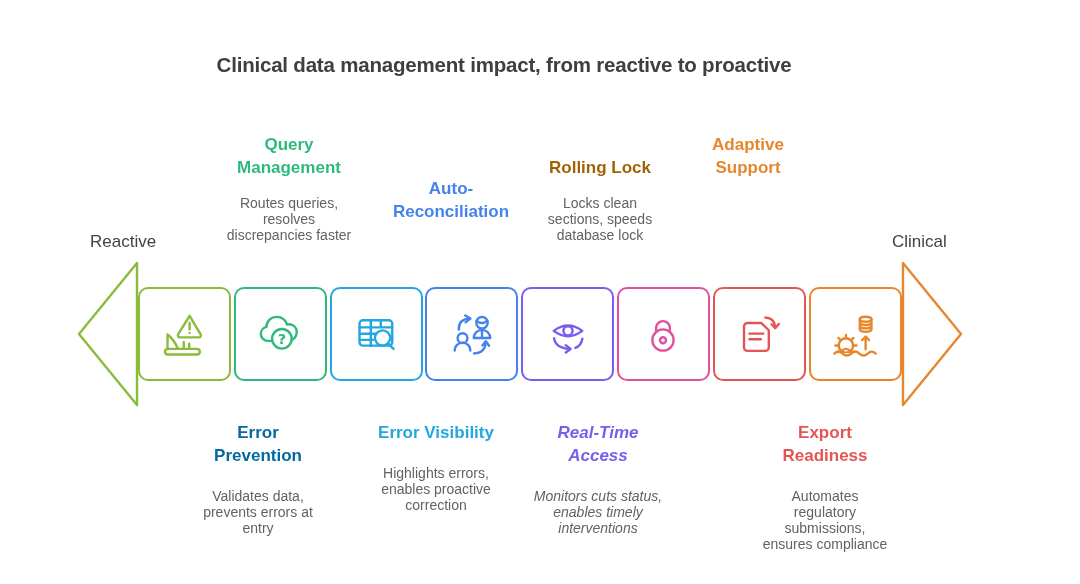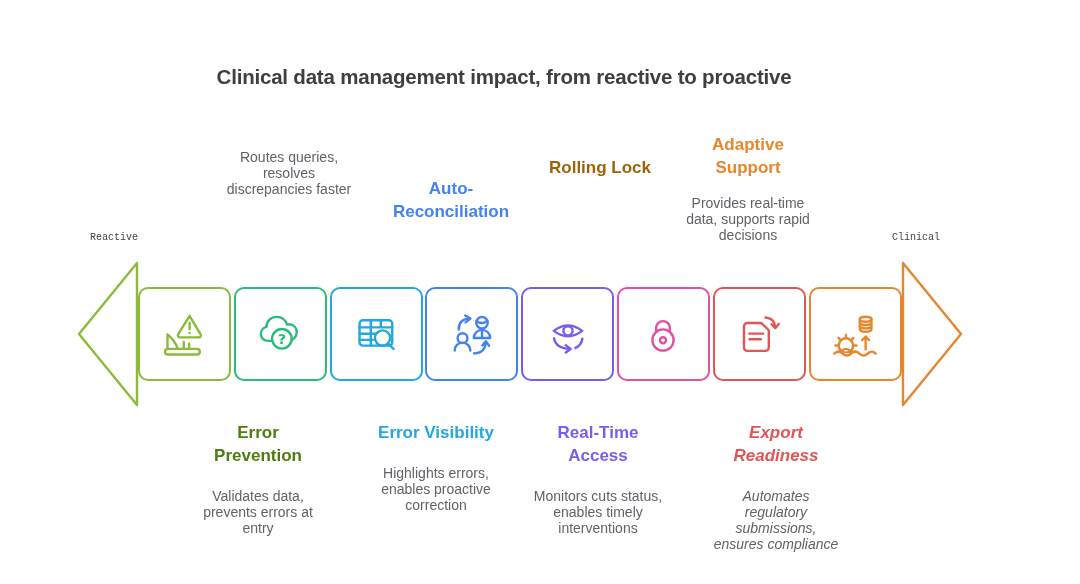--- a/index.html
+++ b/index.html
@@ -2,33 +2,33 @@
 <html><head>
 <meta charset="utf-8">
 <style>
   html,body{margin:0;padding:0;background:#fff;}
   #canvas{
     position:relative;width:1080px;height:584px;background:#ffffff;overflow:hidden;
     font-family:"Liberation Sans","DejaVu Sans",sans-serif;
   }
   .page-title{
     position:absolute;top:53px;left:0;width:1008px;text-align:center;
-    font-size:20.5px;font-weight:700;color:#3c4043;letter-spacing:-0.2px;margin-top:12px;
+    font-size:20.5px;font-weight:700;color:#3c4043;letter-spacing:-0.2px;
   }
   .endpoint{
-    position:absolute;top:232px;font-size:10px;color:#3f4349;font-family:Liberation Mono, monospace;
+    position:absolute;top:232px;font-size:17px;color:#3f4349;
   }
   #endpoint-left{left:90px;}
   #endpoint-right{left:892px;}
 
   .feature{position:absolute;width:190px;transform:translateX(-50%);text-align:center;}
   .top-feature{top:133px;}
   .bottom-feature{top:421px;}
   #tf1{left:289px;} #tf2{left:451px;margin-top:44px;} #tf3{left:600px;} #tf4{left:748px;}
-  #bf1{left:258px;} #bf2{left:436px;} #bf3{left:598px;} #bf4{left:776px;font-style:italic;}
+  #bf1{left:258px;} #bf2{left:436px;} #bf3{left:598px;font-style:italic;} #bf4{left:825px;}
 
   .feat-title{
     font-size:17px;font-weight:700;line-height:23px;white-space:pre-line;
   }
   .top-feature .feat-title{
     min-height:46px;display:flex;align-items:flex-end;justify-content:center;
   }
   .feat-desc{
     margin-top:16px;font-size:14px;line-height:16px;color:#5f6368;white-space:pre-line;
   }
@@ -55,41 +55,43 @@
 <body>
 
 <div id="canvas">
 
   <div class="page-title">Clinical data management impact, from reactive to proactive</div>
 
   <div class="endpoint" id="endpoint-left">Reactive</div>
   <div class="endpoint" id="endpoint-right">Clinical</div>
 
   <div class="feature top-feature" id="tf1">
+    <div class="feat-title" style="color: rgb(46, 186, 124);">Query
+Management</div>
     <div class="feat-desc">Routes queries,
 resolves
 discrepancies faster</div>
   </div>
   <div class="feature top-feature" id="tf2">
     <div class="feat-title" style="color: rgb(69, 131, 236);">Auto-
 Reconciliation</div>
   </div>
   <div class="feature top-feature" id="tf3">
     <div class="feat-title" style="color: #a16207;">Rolling Lock</div>
+    <div class="feat-desc">Locks clean
+sections, speeds
+database lock</div>
   </div>
   <div class="feature top-feature" id="tf4">
     <div class="feat-title" style="color: rgb(230, 135, 45);">Adaptive
 Support</div>
-    <div class="feat-desc">Provides real-time
-data, supports rapid
-decisions</div>
   </div>
 
   <div class="feature bottom-feature" id="bf1">
-    <div class="feat-title" style="color: #4d7c0f;">Error
+    <div class="feat-title" style="color: #0369a1;">Error
 Prevention</div>
     <div class="feat-desc">Validates data,
 prevents errors at
 entry</div>
   </div>
   <div class="feature bottom-feature" id="bf2">
     <div class="feat-title" style="color: rgb(34, 167, 224);">Error Visibility</div>
     <div class="feat-desc">Highlights errors,
 enables proactive
 correction</div>

